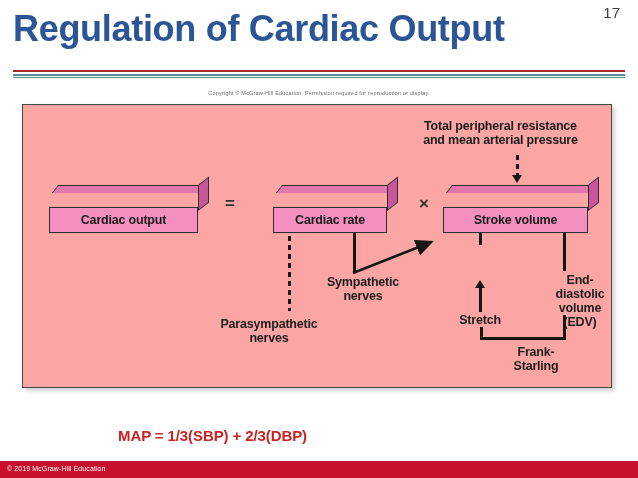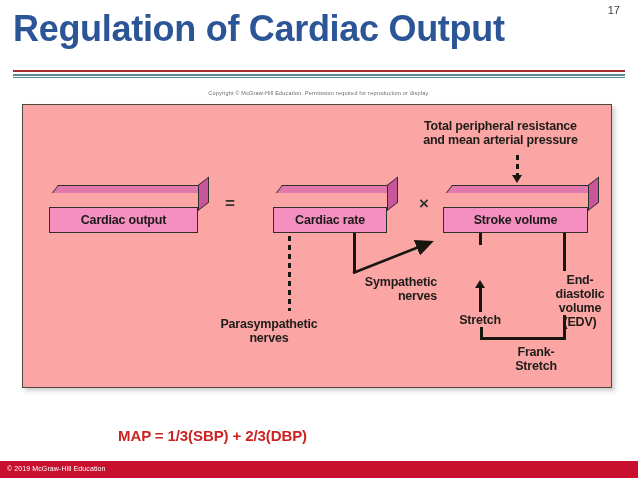--- a/index.html
+++ b/index.html
@@ -13,21 +13,21 @@
     font-family: "Liberation Sans", sans-serif;
     overflow: hidden;
     position: relative;
   }
 
   
   #slide-number {
     position: absolute;
     top: 4px;
     right: 18px;
-    font-size: 11px;
+    font-size: 15px;
     color: #3f3f3f;
     font-family: Liberation Sans, sans-serif;
   }
 
   #slide-title {
     position: absolute;
     left: 13px;
     top: 8px;
     font-size: 36px;
     font-weight: bold;
@@ -151,21 +151,21 @@
     font-size: 12.5px;
     font-weight: bold;
     color: #1d1d19;
     text-align: center;
     line-height: 1.12;
     letter-spacing: -0.2px;
     white-space: pre-line;
   }
   #lbl-tpr { left: 360px; top: 14px; width: 235px; }
   #lbl-parasympathetic { left: 166px; top: 212px; width: 160px; }
-  #lbl-sympathetic { left: 298px; top: 170px; width: 116px; text-align: right; }
+  #lbl-sympathetic { left: 282px; top: 170px; width: 116px; }
   #lbl-contraction { left: 412px; top: 140px; width: 110px; }
   #lbl-stretch { left: 418px; top: 208px; width: 78px; }
   #lbl-edv { left: 514px; top: 168px; width: 86px; }
   #lbl-frank { left: 468px; top: 240px; width: 90px; }
 
   
   .conn { position: absolute; background: #17170f; }
   .conn-dash {
     position: absolute;
     background-image: linear-gradient(#17170f 55%, rgba(0,0,0,0) 0%);
@@ -301,20 +301,20 @@
   <div class="fig-label" id="lbl-edv">End-
 diastolic
 volume
 (EDV)</div>
 
   <div class="conn" style="left:457px; top:232px; width:86px; height:3px;"></div>
   <div class="conn" style="left:457px; top:222px; width:3px; height:12px;"></div>
   <div class="conn" style="left:540px; top:210px; width:3px; height:24px;"></div>
 
   <div class="fig-label" id="lbl-frank">Frank-
-Stretch</div>
+Starling</div>
 </div>
 
 <div id="map-formula">MAP = 1/3(SBP) + 2/3(DBP)</div>
 
 <div id="footer-bar">
   <div id="footer-text">© 2019 McGraw-Hill Education</div>
 </div>
 
 </body></html>

